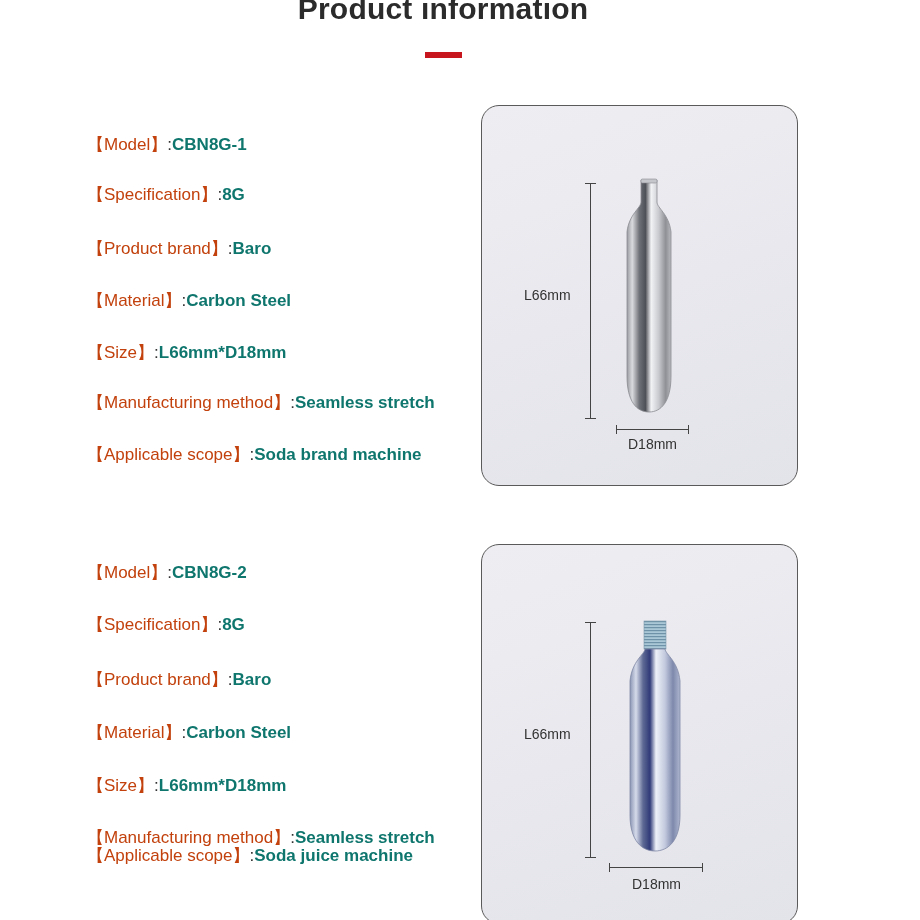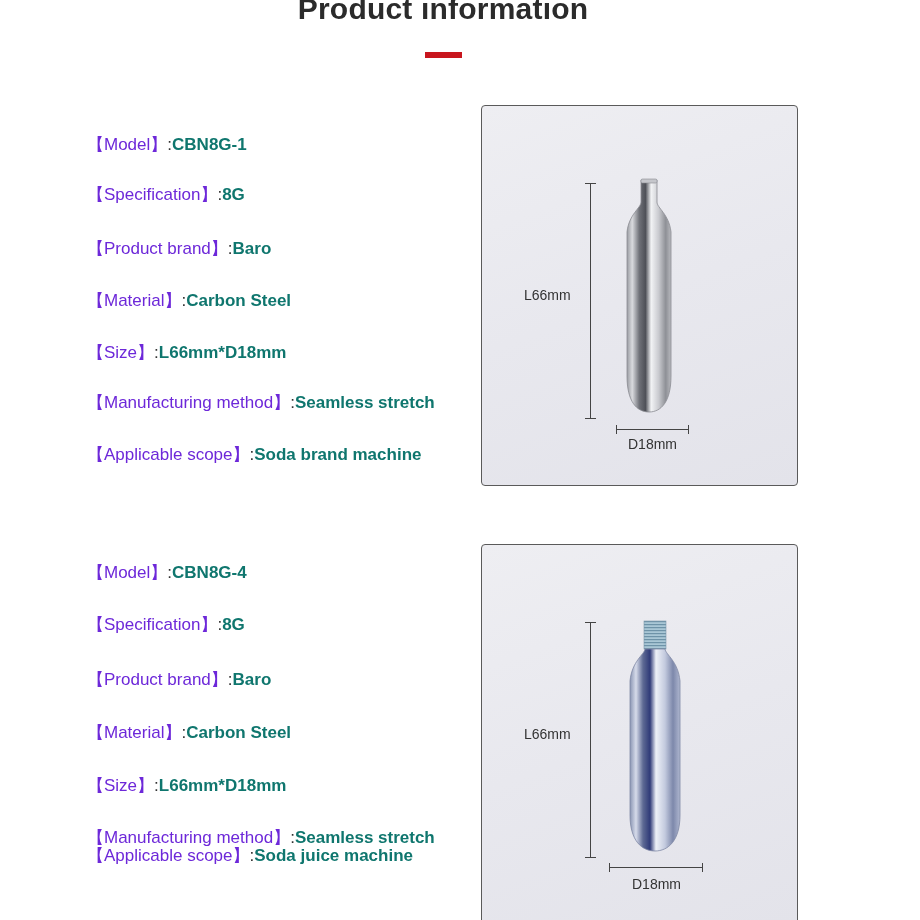--- a/index.html
+++ b/index.html
@@ -21,26 +21,26 @@
     width: 37px; height: 6px; background: #c8161e;
   }
   .spec-list {
     position: absolute; left: 87px;
     margin: 0; padding: 0; list-style: none;
   }
   .spec-row {
     position: absolute; left: 0; white-space: nowrap;
     font-size: 17px; line-height: 20px; color: #2a2a2a;
   }
-  .spec-label { font-weight: normal; color: #6d28d9; }
+  .spec-label { font-weight: normal; color: #c2410c; }
   .spec-sep { color: #333; }
   .spec-value { font-weight: bold; color: #0f766e; }
   .photo {
     position: absolute; left: 481px; width: 315px;
-    border: 1px solid #5a5a5a; border-radius: 4px;
+    border: 1px solid #5a5a5a; border-radius: 18px;
     background: linear-gradient(160deg, #eeeef2 0%, #e8e8ee 50%, #e3e3ea 100%);
     overflow: hidden;
   }
   .photo.p1 { top: 105px; height: 379px; }
   .photo.p2 { top: 544px; height: 378px; }
   .dim-v {
     position: absolute; width: 1px; background: #444;
   }
   .dim-v::before, .dim-v::after {
     content: ""; position: absolute; left: -5px; width: 11px; height: 1px; background: #444;
@@ -111,21 +111,21 @@
       <rect x="24" y="3" width="16" height="4" rx="1.5" fill="#c5c6cb" stroke="#8a8c92" stroke-width="0.6"></rect>
     </svg>
     <div class="dim-h" style="left:134px; top:323px; width:73px;"></div>
     <div class="dim-label" style="left:146px; top:330px;">D18mm</div>
   </div>
 </section>
 
 <section>
   <div class="spec-list" style="top:0;">
     <div class="spec-row" style="top:563px;">
-      <span class="spec-label">【Model】</span><span class="spec-sep">:</span><span class="spec-value">CBN8G-4</span>
+      <span class="spec-label">【Model】</span><span class="spec-sep">:</span><span class="spec-value">CBN8G-2</span>
     </div>
     <div class="spec-row" style="top:615px;">
       <span class="spec-label">【Specification】</span><span class="spec-sep">:</span><span class="spec-value">8G</span>
     </div>
     <div class="spec-row" style="top:670px;">
       <span class="spec-label">【Product brand】</span><span class="spec-sep">:</span><span class="spec-value">Baro</span>
     </div>
     <div class="spec-row" style="top:723px;">
       <span class="spec-label">【Material】</span><span class="spec-sep">:</span><span class="spec-value">Carbon Steel</span>
     </div>

